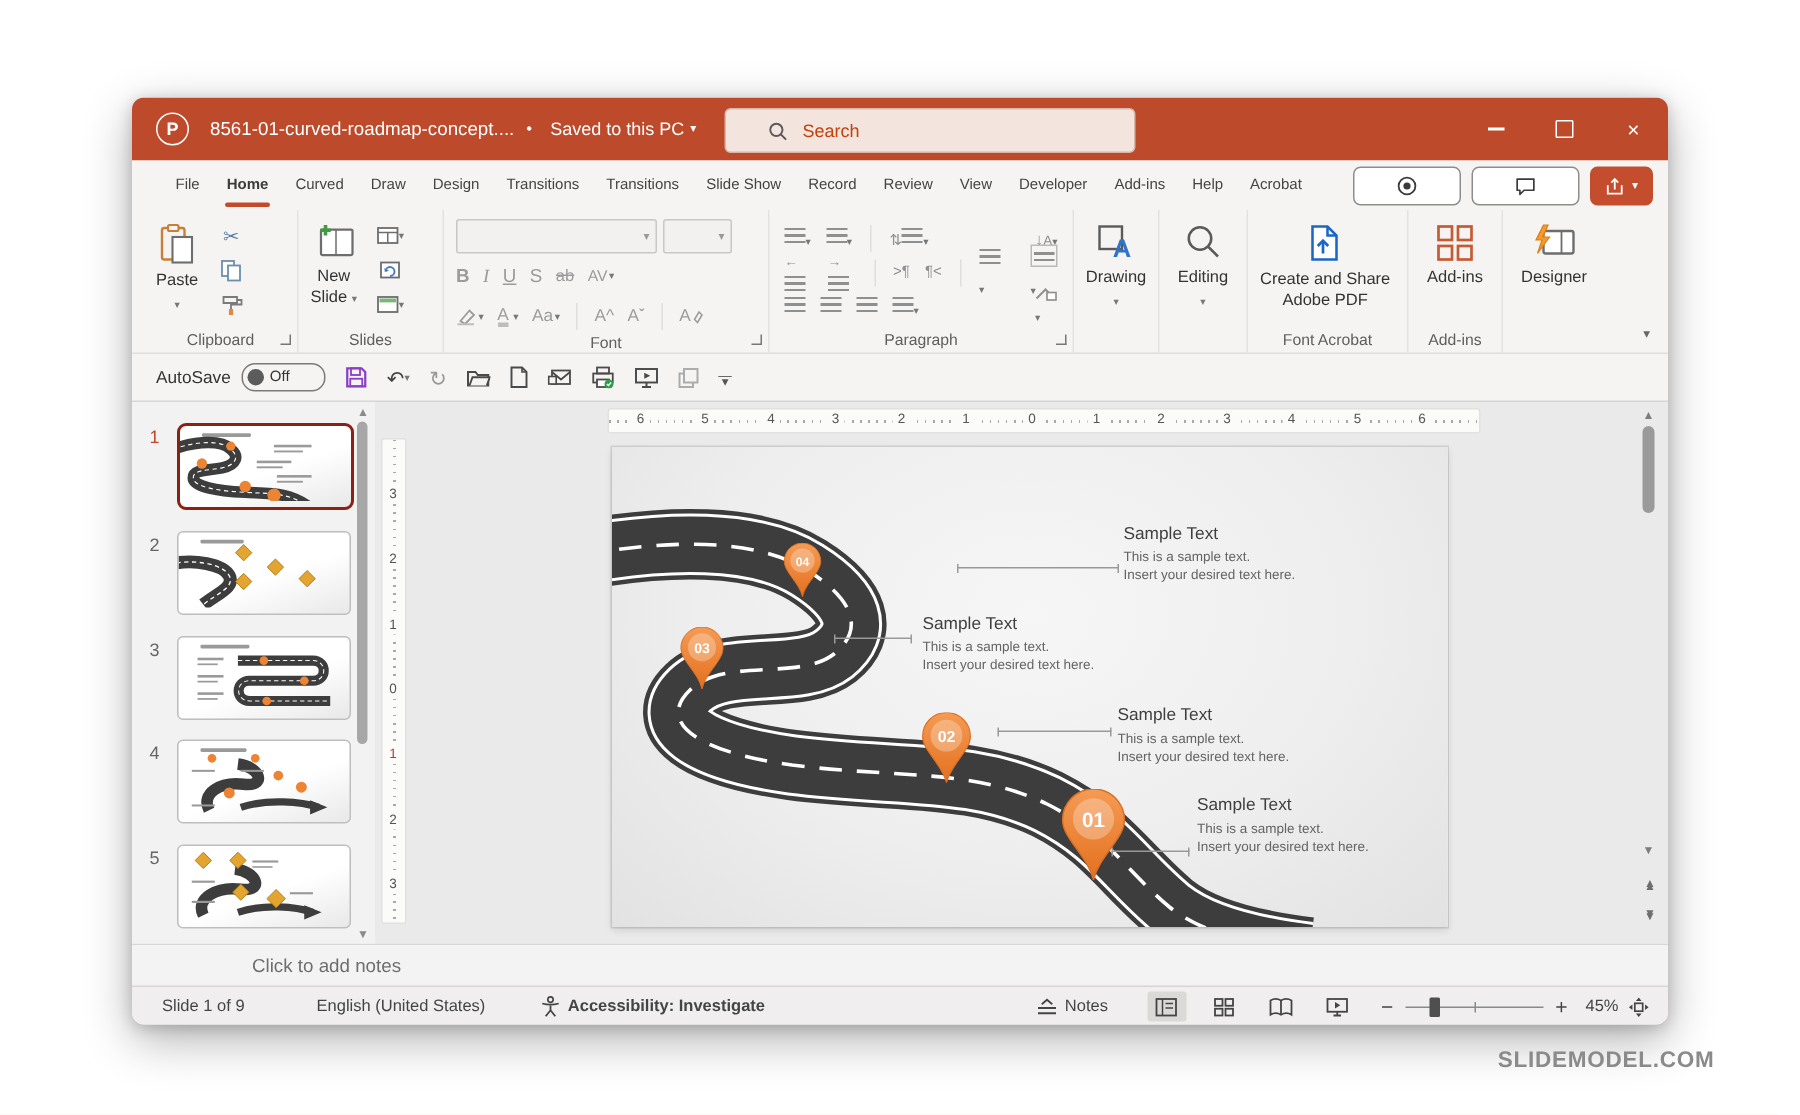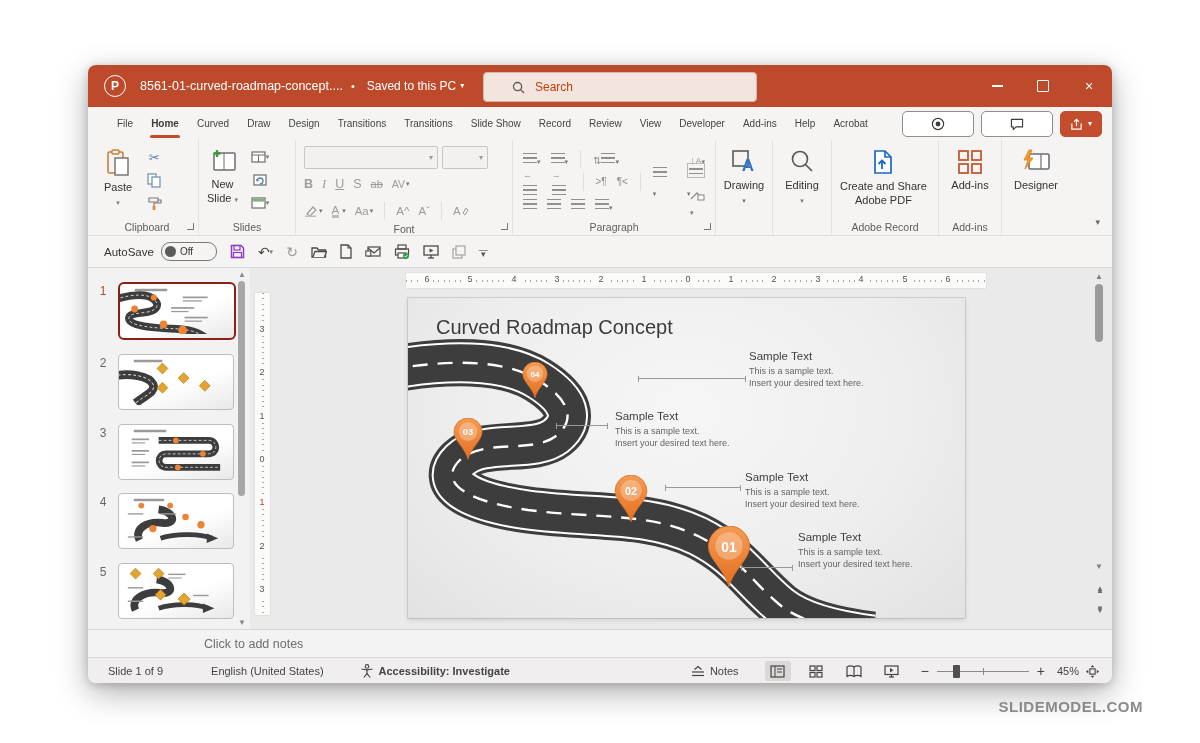--- a/index.html
+++ b/index.html
@@ -83,21 +83,21 @@
   .ms p{margin:4px 0 0;font-size:9px;line-height:1.3;color:#646464;}
   .conn{position:absolute;height:0;border-top:1px solid #999;}
   .conn::before,.conn::after{content:"";position:absolute;top:-3px;width:1px;height:6px;background:#999;}
   .conn::before{left:0;} .conn::after{right:0;}
   
   .rscroll{position:absolute;right:6px;top:4px;width:12px;bottom:18px;}
   .rscroll .tri{position:absolute;left:1px;color:#7d7d7d;font-size:8px;}
   .rthumb{position:absolute;left:1px;top:12px;width:8px;height:58px;border-radius:4px;background:#9B9A9A;}
   .dblarrow{position:absolute;left:0;display:flex;flex-direction:column;line-height:5px;color:#6e6e6e;font-size:8px;align-items:center;width:12px;}
   
-  .notes{height:27px;background:#F4F3F3;border-top:1px solid #D9D7D6;display:flex;align-items:center;padding-left:116px;}
+  .notes{height:27px;background:#F4F3F3;border-top:1px solid #D9D7D6;display:flex;align-items:center;padding-left:80px;}
   .notes span{font-size:12.5px;color:#6e6e6e;}
   .statusbar{height:26px;background:#F0EEEE;border-top:1px solid #D8D6D5;display:flex;align-items:center;font-size:11px;color:#444;position:relative;}
   .sb-item{margin-left:22px;display:flex;align-items:center;gap:5px;white-space:nowrap;}
   .sb-right{position:absolute;right:8px;display:flex;align-items:center;gap:0;}
   .sb-btn{display:flex;align-items:center;gap:5px;padding:3px 8px;border-radius:2px;}
   .viewico{display:flex;align-items:center;justify-content:center;width:26px;height:20px;border-radius:2px;}
   .viewico.active{background:#DBD9D8;}
   .zoomtrack{width:92px;height:1px;background:#8a8a8a;position:relative;margin:0 8px;}
   .zoomtrack .tick{position:absolute;left:50%;top:-3px;width:1px;height:7px;background:#8a8a8a;}
   .zoomthumb{position:absolute;left:16px;top:-6px;width:7px;height:13px;background:#4f4f4f;border-radius:1px;}
@@ -382,21 +382,21 @@
           <svg width="24" height="27" viewBox="0 0 24 27">
               <path d="M4,2 h10 l6,6 v16 h-16 z" fill="#fff" stroke="#1B67C6" stroke-width="1.7"></path>
               <path d="M14,2 v6 h6" fill="none" stroke="#1B67C6" stroke-width="1.7"></path>
               <line x1="11" y1="20" x2="11" y2="12" stroke="#1B67C6" stroke-width="1.8"></line>
               <path d="M7.5,15 L11,11.5 L14.5,15" fill="none" stroke="#1B67C6" stroke-width="1.8"></path>
             </svg>
           <span class="cap"><span>Create and Share</span><br><span>Adobe PDF</span></span>
         </div>
       </div>
       <div class="rg-label">
-          <span>Adobe Record</span>
+          <span>Font Acrobat</span>
         </div>
     </div>
 
     <div class="rgroup" style="width:62px">
       <div class="rg-body" style="justify-content:center;width:100%">
         <div class="bigbtn">
           <svg width="26" height="26" viewBox="0 0 26 26">
               <rect x="2" y="2" width="9" height="9" fill="none" stroke="#C65A33" stroke-width="1.8"></rect>
               <rect x="15" y="2" width="9" height="9" fill="none" stroke="#C65A33" stroke-width="1.8"></rect>
               <rect x="2" y="15" width="9" height="9" fill="none" stroke="#C65A33" stroke-width="1.8"></rect>
@@ -648,21 +648,20 @@
             </linearGradient>
           </defs>
           <g fill="none" stroke-linecap="butt" stroke-linejoin="round">
             <path d="M-20,72 C35,62 95,60 130,82 C162,102 168,122 148,138 C125,156 75,140 52,162 C30,183 55,203 120,212 C190,221 240,214 290,238 C330,258 342,282 372,307 C392,323 425,332 465,337" stroke="#3D3D3D" stroke-width="47"></path>
             <path d="M-20,72 C35,62 95,60 130,82 C162,102 168,122 148,138 C125,156 75,140 52,162 C30,183 55,203 120,212 C190,221 240,214 290,238 C330,258 342,282 372,307 C392,323 425,332 465,337" stroke="#FFFFFF" stroke-width="41"></path>
             <path d="M-20,72 C35,62 95,60 130,82 C162,102 168,122 148,138 C125,156 75,140 52,162 C30,183 55,203 120,212 C190,221 240,214 290,238 C330,258 342,282 372,307 C392,323 425,332 465,337" stroke="#3D3D3D" stroke-width="37"></path>
             <path d="M-20,72 C35,62 95,60 130,82 C162,102 168,122 148,138 C125,156 75,140 52,162 C30,183 55,203 120,212 C190,221 240,214 290,238 C330,258 342,282 372,307 C392,323 425,332 465,337" stroke="#FFFFFF" stroke-width="2.4" stroke-dasharray="15 10"></path>
           </g>
         </svg>
 
-        <div class="slide-title">Curved Roadmap Concept</div>
 
         <svg class="pin" style="left:114px;top:64px;width:26px" viewBox="-16 -16 32 46">
           <path d="M0,28 C-3,16 -15,8 -15,-1 A15,15 0 1,1 15,-1 C15,8 3,16 0,28 Z" fill="url(#pingrad)" stroke="#D96F25" stroke-width="0.7"></path>
           <circle cx="0" cy="-1.5" r="10" fill="#FFFFFF" opacity="0.28"></circle>
           <text x="0" y="2.6" text-anchor="middle" font-size="10" font-weight="bold" fill="#fff" font-family="Liberation Sans">04</text>
         </svg>
         <svg class="pin" style="left:45px;top:120px;width:30px" viewBox="-16 -16 32 46">
           <path d="M0,28 C-3,16 -15,8 -15,-1 A15,15 0 1,1 15,-1 C15,8 3,16 0,28 Z" fill="url(#pingrad)" stroke="#D96F25" stroke-width="0.7"></path>
           <circle cx="0" cy="-1.5" r="10" fill="#FFFFFF" opacity="0.28"></circle>
           <text x="0" y="2.6" text-anchor="middle" font-size="10" font-weight="bold" fill="#fff" font-family="Liberation Sans">03</text>

